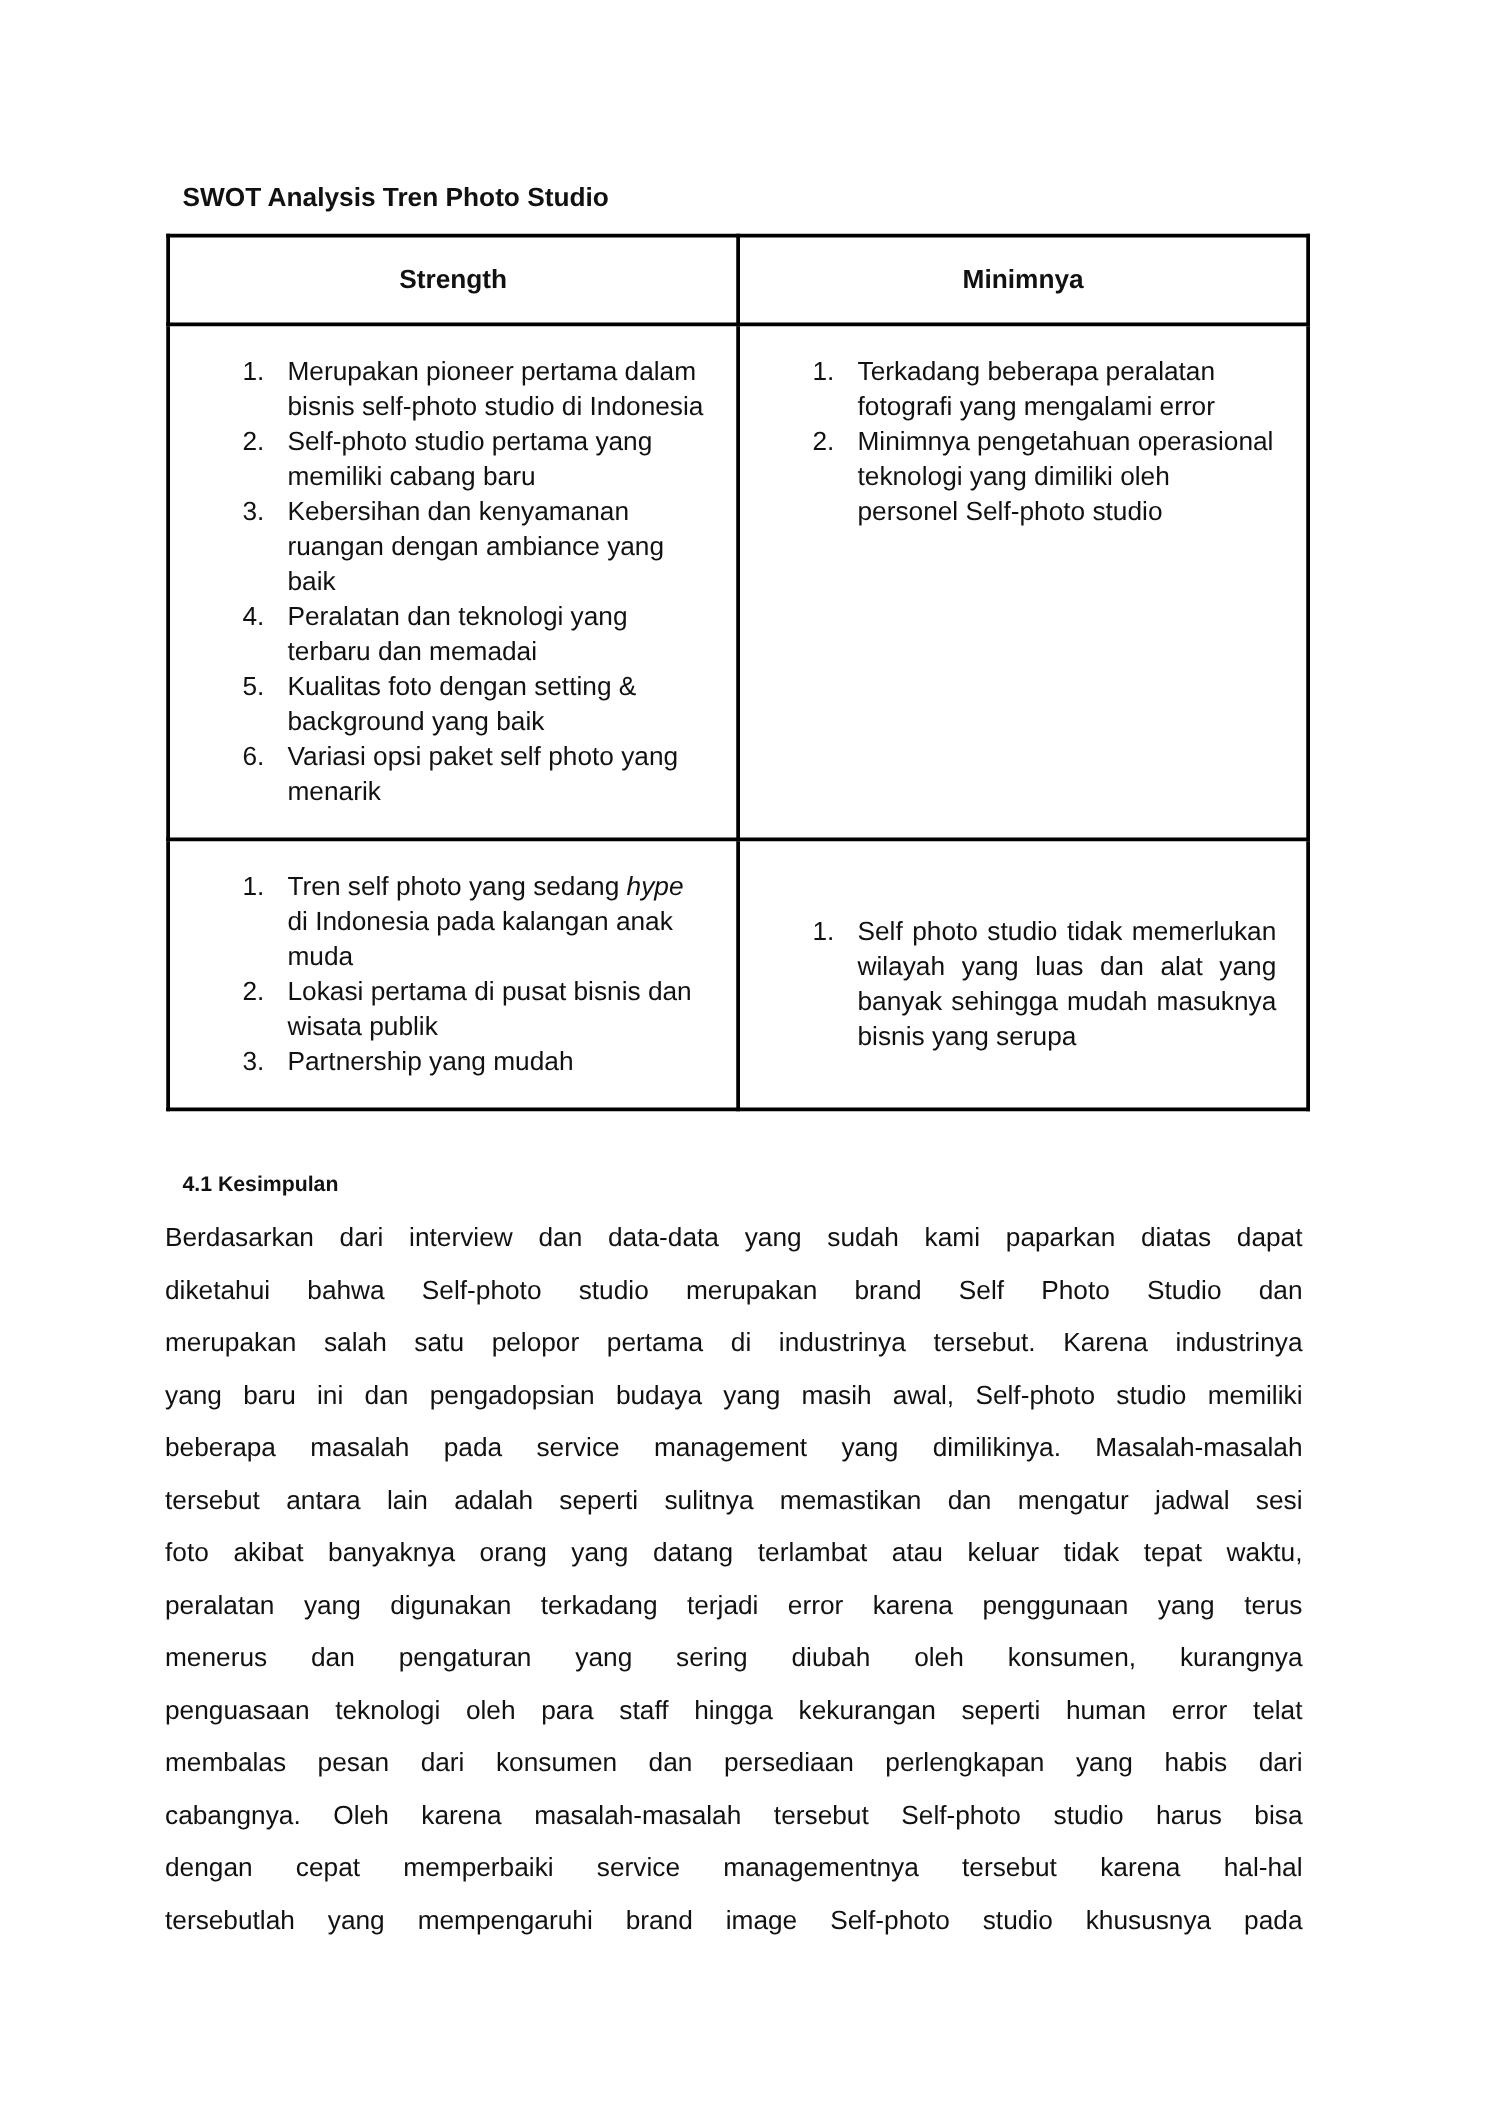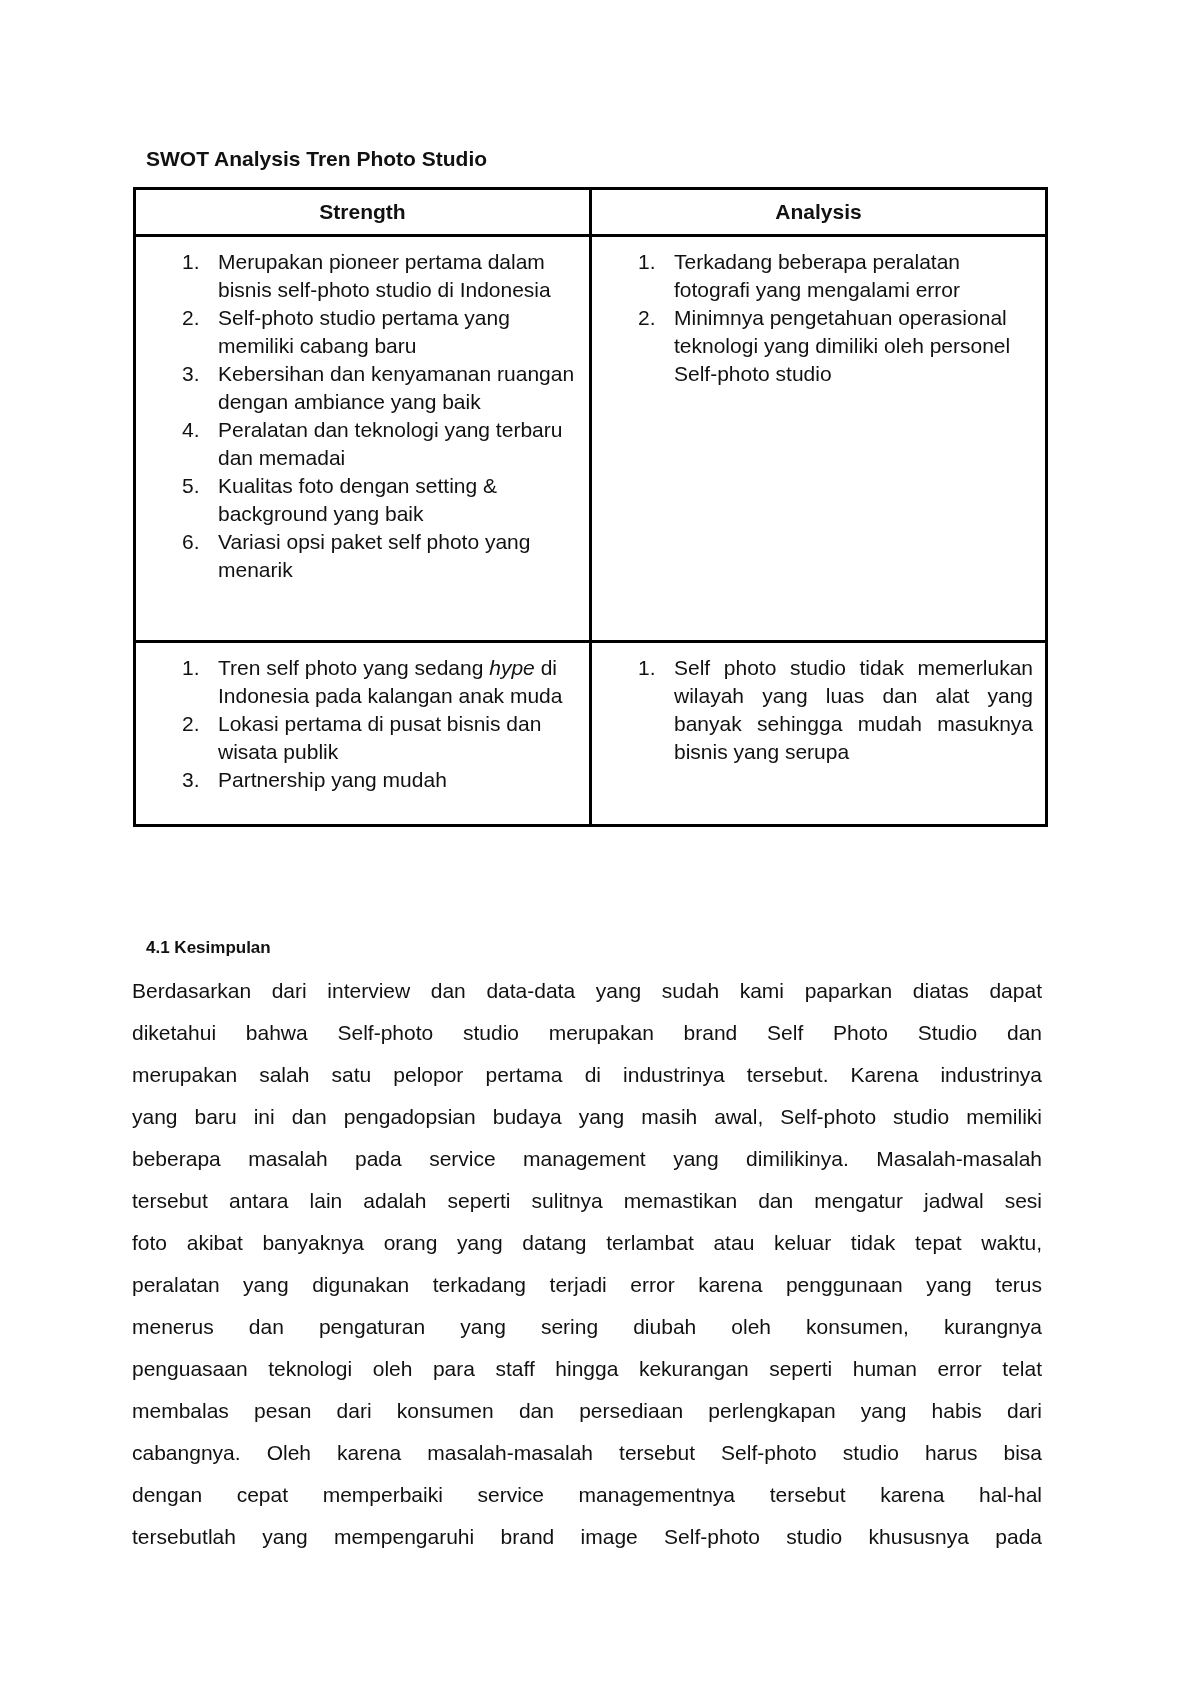--- a/index.html
+++ b/index.html
@@ -1,45 +1,45 @@
 <!DOCTYPE html>
 <html><head>
   <meta charset="utf-8">
   <style>
     html, body { margin: 0; padding: 0; background: #ffffff; }
     body { width: 1200px; height: 1698px; position: relative; overflow: hidden; font-family: "Liberation Sans", sans-serif; color: #111; }
     .page-title { position: absolute; left: 146px; top: 147px; font-size: 21px; font-weight: bold; margin: 0; line-height: 24px; }
     .swot-table { position: absolute; left: 133px; top: 187px; width: 913px; border-collapse: collapse; table-layout: fixed; }
-    .swot-table td, .swot-table th { border: 3px solid #000; padding: 0; vertical-align: top; }
+    .swot-table td, .swot-table th { border: 3px solid #000; padding: 12px; vertical-align: top; }
     .swot-table th { height: 44px; font-size: 21px; font-weight: bold; text-align: center; vertical-align: middle; }
     .swot-table col { width: 456px; }
     .cell-list { list-style: none; margin: 0; padding: 11px 12px 10px 0; font-size: 21px; line-height: 28px; }
     .cell-list li { position: relative; padding-left: 82px; }
     .cell-list li .num { position: absolute; left: 46px; top: 0; width: 30px; }
-    .cell-list.justify li .txt { display: block; text-align: justify; text-align-last: left; }
+    .cell-list.justify li .txt { display: block; text-align: justify; text-align-last: left; margin-top: 36px; }
     .swot-body-top { height: 406px; }
     .swot-body-bottom { height: 184px; }
     .section-heading { position: absolute; left: 146px; top: 936px; font-size: 17px; font-weight: bold; margin: 0; line-height: 24px; }
     .paragraph { position: absolute; left: 132px; top: 970px; width: 910px; font-size: 21px; line-height: 42px; text-align: justify; margin: 0; }
     .paragraph .ln { display: block; text-align: justify; text-align-last: justify; white-space: normal; }
   </style>
 </head>
 <body>
 
 <h1 class="page-title">SWOT Analysis Tren Photo Studio</h1>
 
 <table class="swot-table">
   <colgroup>
       <col>
       <col>
     </colgroup>
   <tbody>
       <tr>
     <th>Strength</th>
-    <th>Analysis</th>
+    <th>Minimnya</th>
   </tr>
   <tr class="swot-body-top">
     <td>
       <ol class="cell-list">
         <li><span class="num">1.</span><span class="txt">Merupakan pioneer pertama dalam bisnis self-photo studio di Indonesia</span></li>
         <li><span class="num">2.</span><span class="txt">Self-photo studio pertama yang memiliki cabang baru</span></li>
         <li><span class="num">3.</span><span class="txt">Kebersihan dan kenyamanan ruangan dengan ambiance yang baik</span></li>
         <li><span class="num">4.</span><span class="txt">Peralatan dan teknologi yang terbaru dan memadai</span></li>
         <li><span class="num">5.</span><span class="txt">Kualitas foto dengan setting &amp; background yang baik</span></li>
         <li><span class="num">6.</span><span class="txt">Variasi opsi paket self photo yang menarik</span></li>

